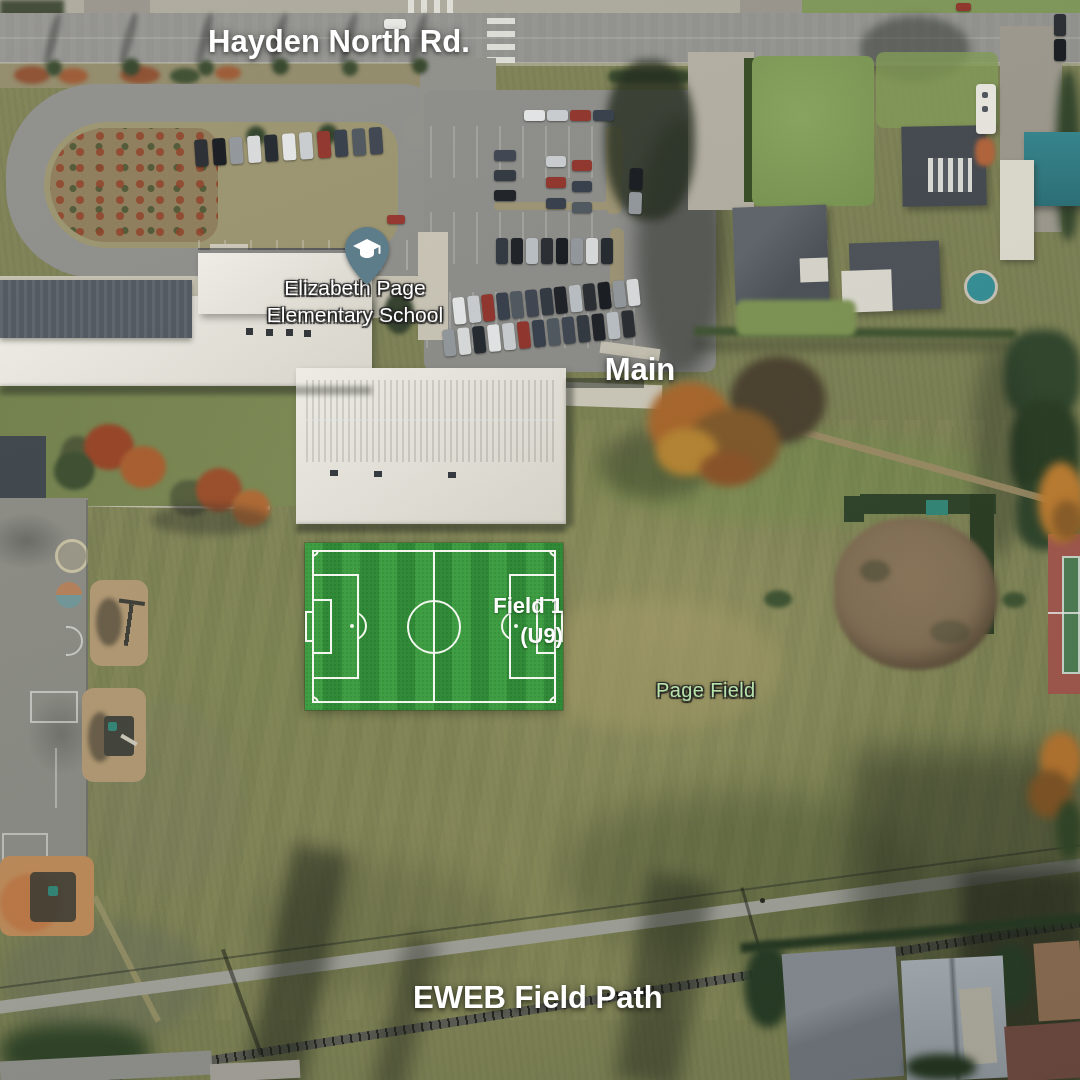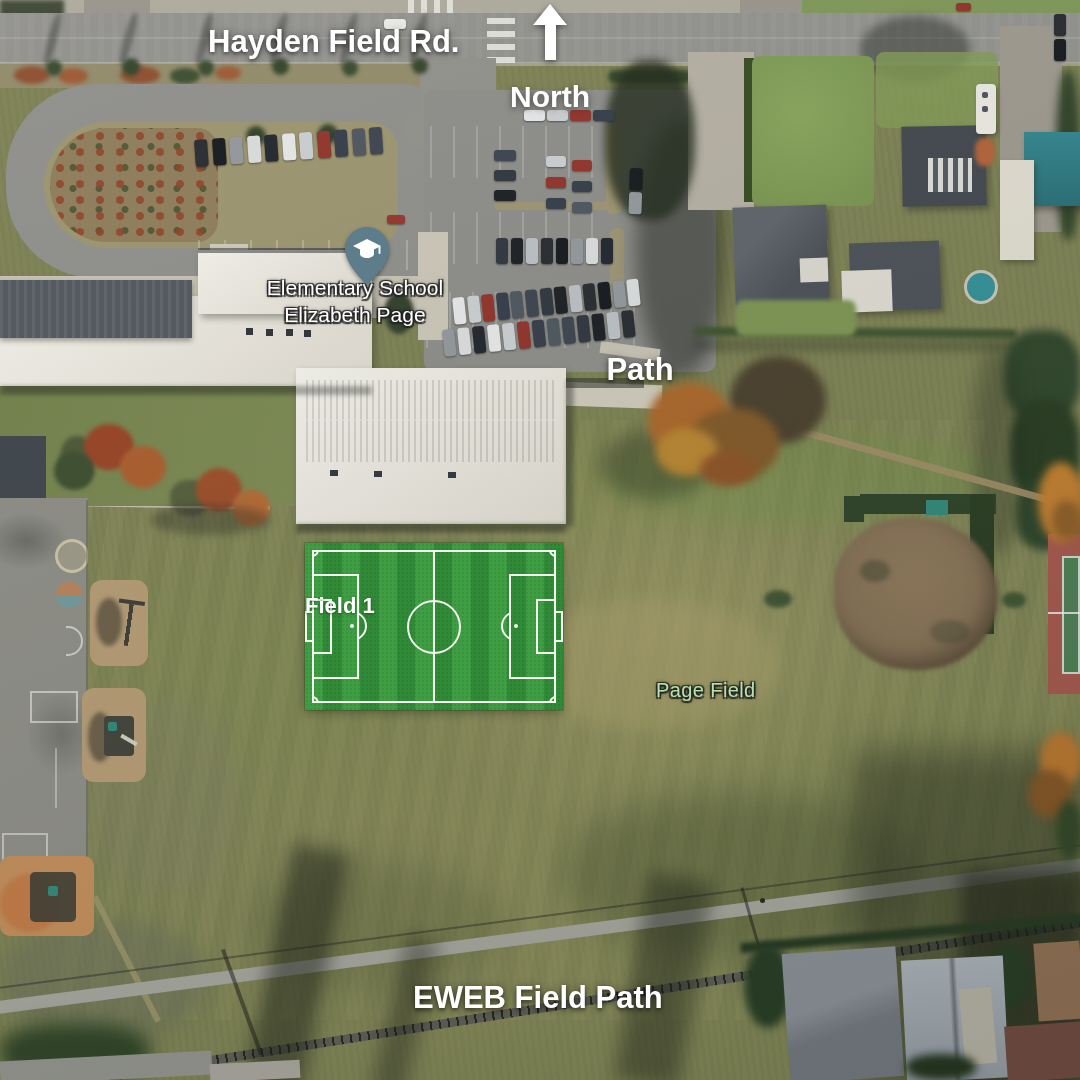--- a/index.html
+++ b/index.html
@@ -19,21 +19,21 @@
        text-shadow:-1.5px -1.5px 1px rgba(35,35,35,.9),1.5px -1.5px 1px rgba(35,35,35,.9),
                    -1.5px 1.5px 1px rgba(35,35,35,.9),1.5px 1.5px 1px rgba(35,35,35,.9),0 0 4px rgba(0,0,0,.6)}
   #park-label{color:var(--park_label_text,#b7e2ab);font-size:20px;letter-spacing:.4px}
   
   #field{position:absolute;left:305px;top:543px;width:258px;height:167px;z-index:50;
      background:repeating-linear-gradient(90deg,var(--field_stripe_light,#3f9e43) 0 18.4px,var(--field_stripe_dark,#318a37) 18.4px 36.8px);
      box-shadow:0 0 0 1px rgba(0,60,0,.25),0 3px 10px rgba(0,0,0,.3)}
   #field .grain{position:absolute;inset:0;background-image:radial-gradient(rgba(0,40,0,.10) 1px,transparent 1.4px);background-size:4px 4px}
   .fl{position:absolute;border:2px solid var(--field_line,#f3f7f0);box-sizing:border-box}
   .fs{position:absolute;background:var(--field_line,#f3f7f0)}
-  .fieldtxt{position:absolute;left:0;right:0;top:48px;text-align:left;color:#fff;font-weight:700;
+  .fieldtxt{position:absolute;left:0;right:0;top:48px;text-align:right;color:#fff;font-weight:700;
      font-size:22px;line-height:30px;text-shadow:0 1px 3px rgba(0,30,0,.5)}
   
   #north{position:absolute;left:508px;top:4px;width:84px;height:116px;z-index:60;filter:drop-shadow(0 2px 3px rgba(0,0,0,.5))}
   #north .shaft{position:absolute;left:37px;top:18px;width:11px;height:38px;background:#fff}
   #north .head{position:absolute;left:25px;top:0;width:0;height:0;border-left:17px solid transparent;border-right:17px solid transparent;border-bottom:21px solid #fff}
   #north .txt{position:absolute;top:76px;left:0;width:100%;text-align:center;color:#fff;font-weight:700;font-size:30px}
 </style>
 </head>
 <body>
 
@@ -371,44 +371,40 @@
     <div class="fs" style="left:45px;top:81px;width:4px;height:4px;border-radius:50%"></div>
     <div class="fs" style="left:209px;top:81px;width:4px;height:4px;border-radius:50%"></div>
     <div class="fl" style="left:32px;top:68px;width:30px;height:30px;border-radius:50%;clip-path:inset(-2px -2px -2px 22px)"></div>
     <div class="fl" style="left:196px;top:68px;width:30px;height:30px;border-radius:50%;clip-path:inset(-2px 22px -2px -2px)"></div>
     <div class="fl" style="left:0;top:0;width:14px;height:14px;border-radius:50%;clip-path:inset(7px 0 0 7px)"></div>
     <div class="fl" style="left:244px;top:0;width:14px;height:14px;border-radius:50%;clip-path:inset(7px 7px 0 0)"></div>
     <div class="fl" style="left:0;top:153px;width:14px;height:14px;border-radius:50%;clip-path:inset(0 0 7px 7px)"></div>
     <div class="fl" style="left:244px;top:153px;width:14px;height:14px;border-radius:50%;clip-path:inset(0 7px 7px 0)"></div>
     <div class="fieldtxt">
       <div>Field 1</div>
+      <div>(U9)</div>
     </div>
   </div>
 
-  <div class="lbl" style="left:208px;top:24px;font-size:31px">Hayden Field Rd.</div>
-
-  <div id="north">
-    <div class="head"></div>
-    <div class="shaft"></div>
-    <div class="txt">North</div>
-  </div>
+  <div class="lbl" style="left:208px;top:24px;font-size:31px">Hayden North Rd.</div>
+
 
   <svg class="a" style="left:344px;top:226px;z-index:59;filter:drop-shadow(0 2px 2px rgba(0,0,0,.4))" width="46" height="60" viewBox="0 0 46 60">
     <path d="M23 1C10.8 1 1 10.8 1 23c0 16 22 36 22 36s22-20 22-36C45 10.8 35.2 1 23 1z" fill="#5e7d8b"></path>
     <polygon points="23,13 37,20 23,27 9,20" fill="#ffffff"></polygon>
     <path d="M16 23v5c0 2.2 3.1 4 7 4s7-1.8 7-4v-5l-7 3.5z" fill="#ffffff"></path>
     <rect x="34.5" y="20" width="2" height="8" rx="1" fill="#ffffff"></rect>
   </svg>
 
   <div class="maplbl" style="left:230px;top:274px;width:250px;font-size:21px;line-height:27px">
+    <div>Elizabeth Page</div>
     <div>Elementary School</div>
-    <div>Elizabeth Page</div>
   </div>
 
   <div class="lbl" style="left:560px;top:350px;width:160px;text-align:center;font-size:31px;line-height:40px">
-    <div>Path</div>
+    <div>Main</div>
   </div>
 
   <div class="maplbl" id="park-label" style="left:656px;top:679px">Page Field</div>
 
   <div class="lbl" style="left:413px;top:980px;font-size:31px">EWEB Field Path</div>
 
 </div>
 
 </body></html>

